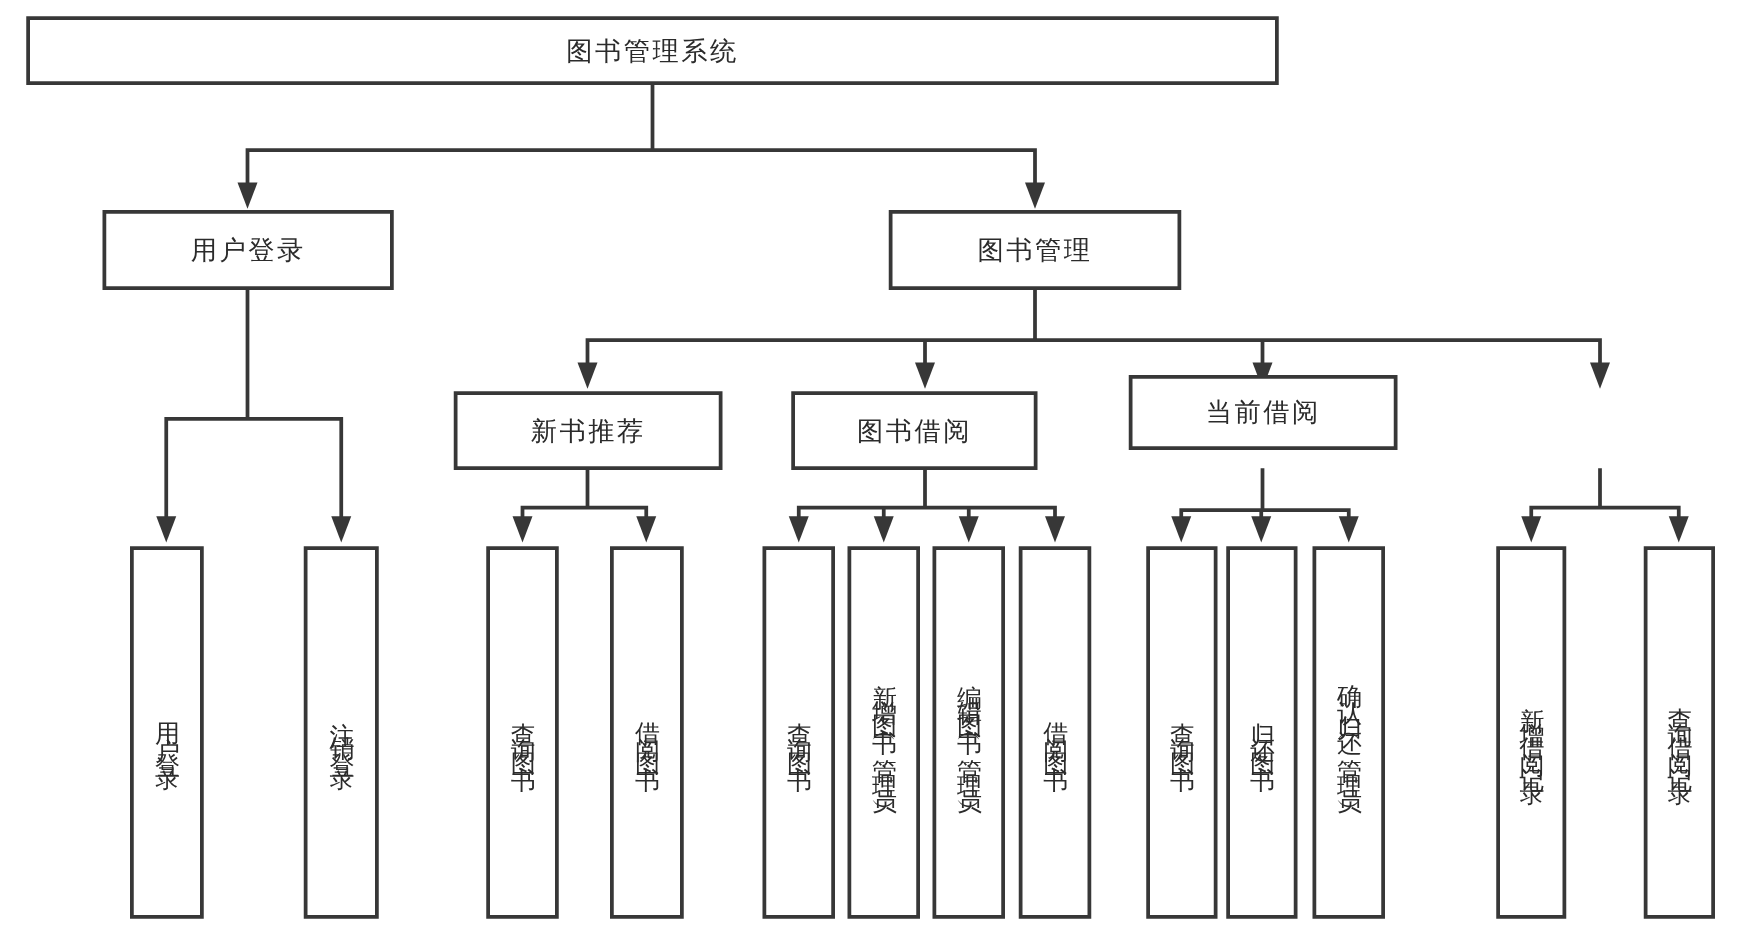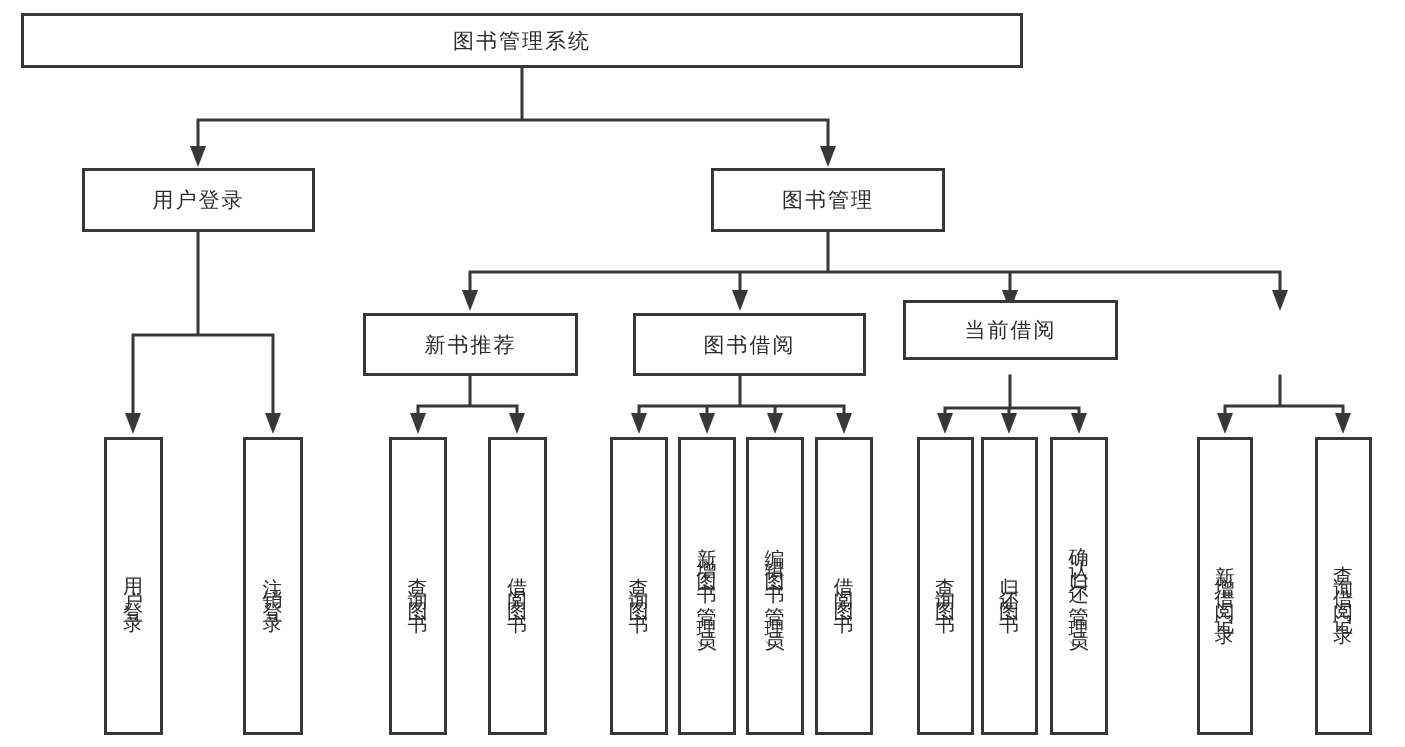--- a/index.html
+++ b/index.html
@@ -26,21 +26,21 @@
     text-orientation:mixed;
     font-size:20px;
     letter-spacing:12px;
     line-height:1;
   }
   
   #n-root{left:21px;top:13px;width:1002px;height:55px;}
   #n-userlogin{left:82px;top:168px;width:233px;height:64px;}
   #n-bookmgmt{left:711px;top:168px;width:234px;height:64px;}
   #n-newrec{left:363px;top:313px;width:215px;height:63px;}
-  #n-borrowing{left:633px;top:313px;width:233px;height:63px;}
+  #n-borrowing{left:633px;top:313px;width:197px;height:63px;}
   #n-current{left:903px;top:300px;width:215px;height:60px;}
   #n-records{left:1172px;top:313px;width:215px;height:63px;}
   #l-userlogin{left:104px;top:437px;width:59px;height:298px;}
   #l-logout{left:243px;top:437px;width:60px;height:298px;}
   #l-query-a{left:389px;top:437px;width:58px;height:298px;}
   #l-borrow-a{left:488px;top:437px;width:59px;height:298px;}
   #l-query-b{left:610px;top:437px;width:58px;height:298px;}
   #l-add-b{left:678px;top:437px;width:58px;height:298px;}
   #l-edit-b{left:746px;top:437px;width:58px;height:298px;}
   #l-borrow-b{left:815px;top:437px;width:58px;height:298px;}

